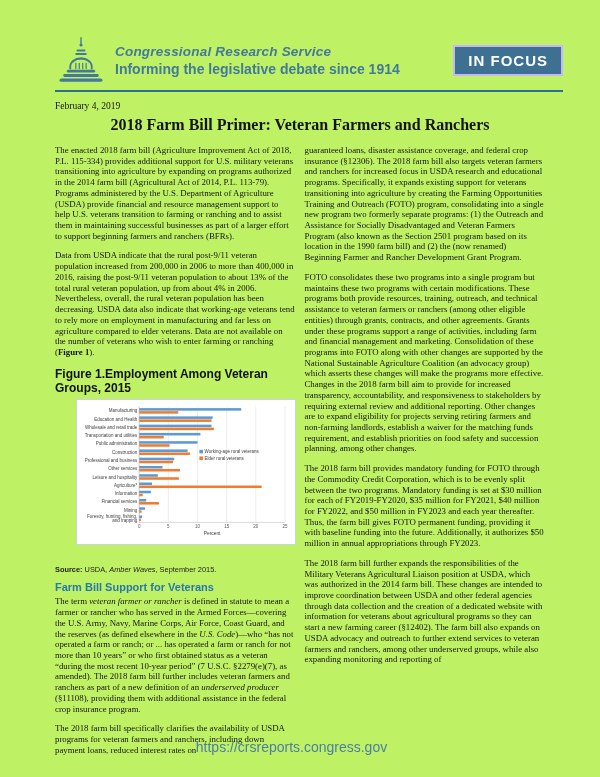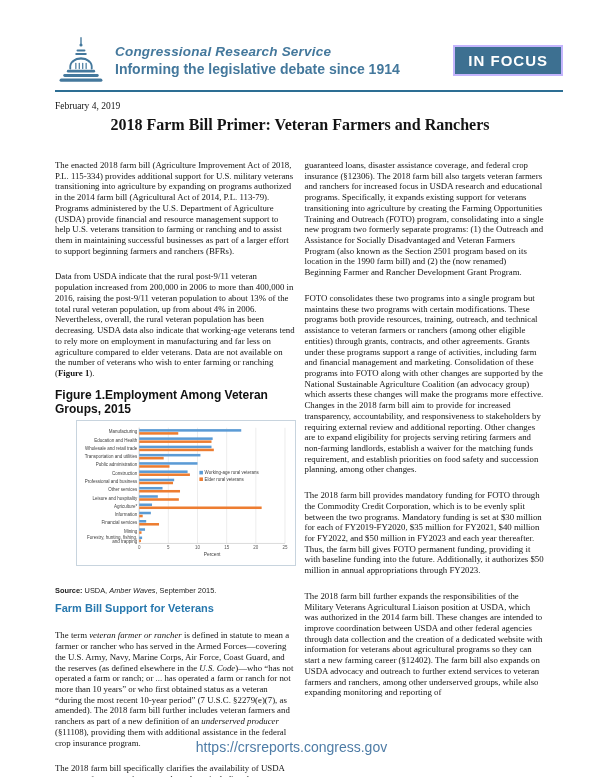--- a/index.html
+++ b/index.html
@@ -1,34 +1,34 @@
 <!DOCTYPE html>
 <html><head>
 <meta charset="utf-8">
 <style>
   *{box-sizing:border-box;margin:0;padding:0}
   html,body{background:#e8e8e8}
-  .page{width:600px;height:777px;background:#ffffff;margin:0 auto;position:relative;
+  .page{width:600px;height:777px;background:#bef264;margin:0 auto;position:relative;
         font-family:"Liberation Serif",serif;color:#141414;padding:36px 55px 0 55px;overflow:hidden}
   .header{display:flex;align-items:center;justify-content:space-between;margin-right:-18px}
   .logo{display:flex;align-items:center}
   .logo-art{width:52px;height:48px;display:block}
   .logo-text{margin-left:8px}
   .org{font-family:"Liberation Sans",sans-serif;font-weight:bold;font-style:italic;
        font-size:13.5px;color:#44789c;letter-spacing:.2px}
   .tagline{font-family:"Liberation Sans",sans-serif;font-size:14px;font-weight:bold;
            color:#44789c;margin-top:2px}
   .badge{background:#3d7091;color:#fff;font-family:"Liberation Sans",sans-serif;font-weight:bold;
          font-size:15px;padding:5px 13px;letter-spacing:1px;border:2px solid #c4b5fd}
   .rule{height:2px;background:#2d6e93;margin:6px -18px 0 0}
   .date{font-size:9.5px;margin-top:9px}
   .title{text-align:center;font-size:16px;font-weight:bold;margin:5px 0 11px;font-family:"Liberation Serif",serif}
   .cols{display:flex;gap:9px}
   .col{flex:1;font-size:8.8px;line-height:1.22}
-  .col p{margin:15px 0 9px}
+  .col p{margin:0 0 9px}
   .sec-head{font-family:"Liberation Sans",sans-serif;font-size:11px;font-weight:bold;
             color:#2878ae;margin:0 0 2px}
   .fig{margin:0 0 7px}
   .fig-title{font-family:"Liberation Sans",sans-serif;font-weight:bold;font-size:12px;
              color:#111;margin:0 0 3px}
   .chart-box{border:1px solid #c8d4de;margin-left:21px;padding:3px 2px 1px;background:#fff}
   .fig-source{font-family:"Liberation Sans",sans-serif;font-size:7.4px;color:#222;margin-top:20px}
   .run-i{font-style:italic}
   .run-b{font-weight:bold}
   .footer{position:absolute;left:0;right:17px;bottom:22px;text-align:center;

